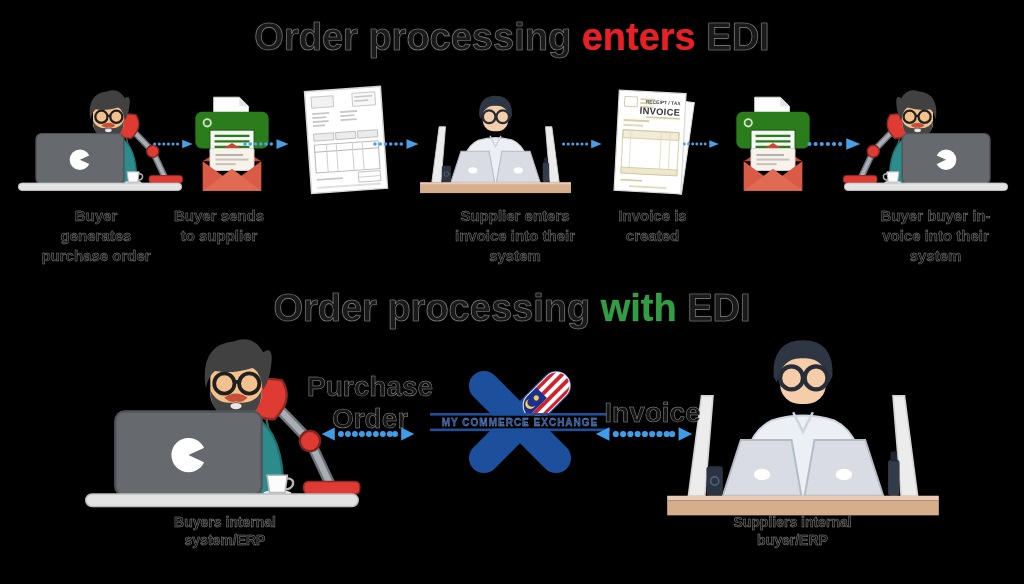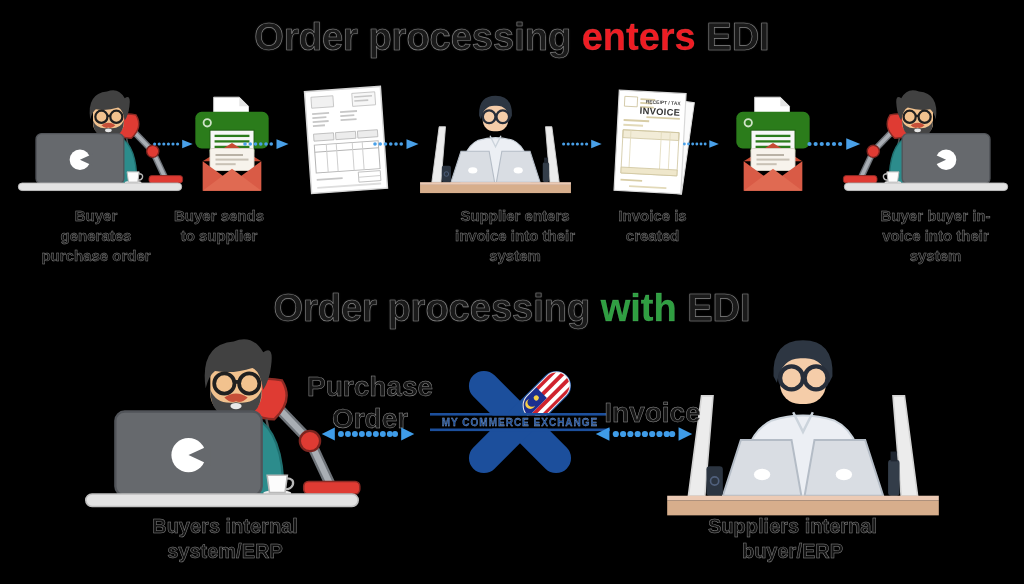--- a/index.html
+++ b/index.html
@@ -12,21 +12,21 @@
          -webkit-text-stroke:.6px rgba(150,150,150,.85);
          text-shadow:0 0 2px rgba(130,130,130,.5);}
   .title-top{top:16px;}
   .title-bottom{top:287px;}
   .hl-red{color:#ee1c23;-webkit-text-stroke:.4px rgba(255,120,120,.4);text-shadow:none;}
   .hl-green{color:#2f9e41;-webkit-text-stroke:.4px rgba(120,220,140,.4);text-shadow:none;}
   .step-label{position:absolute;top:206px;text-align:center;white-space:pre-line;
          font-size:15px;font-weight:bold;line-height:1.32;color:#131313;
          -webkit-text-stroke:.45px rgba(165,165,165,.8);}
   .sys-label{position:absolute;text-align:center;white-space:pre-line;
-         font-size:20px;font-weight:bold;line-height:1.25;color:#131313;
+         font-size:14px;font-weight:bold;line-height:1.25;color:#131313;
          -webkit-text-stroke:.5px rgba(165,165,165,.8);}
   .flow-label{position:absolute;text-align:center;white-space:pre-line;
          font-size:28px;font-weight:bold;line-height:1.15;color:#161616;
          -webkit-text-stroke:.5px rgba(170,170,170,.85);}
   .mirrored{transform:scaleX(-1);}
 </style>
 </head>
 <body>
 
 <div class="canvas">

